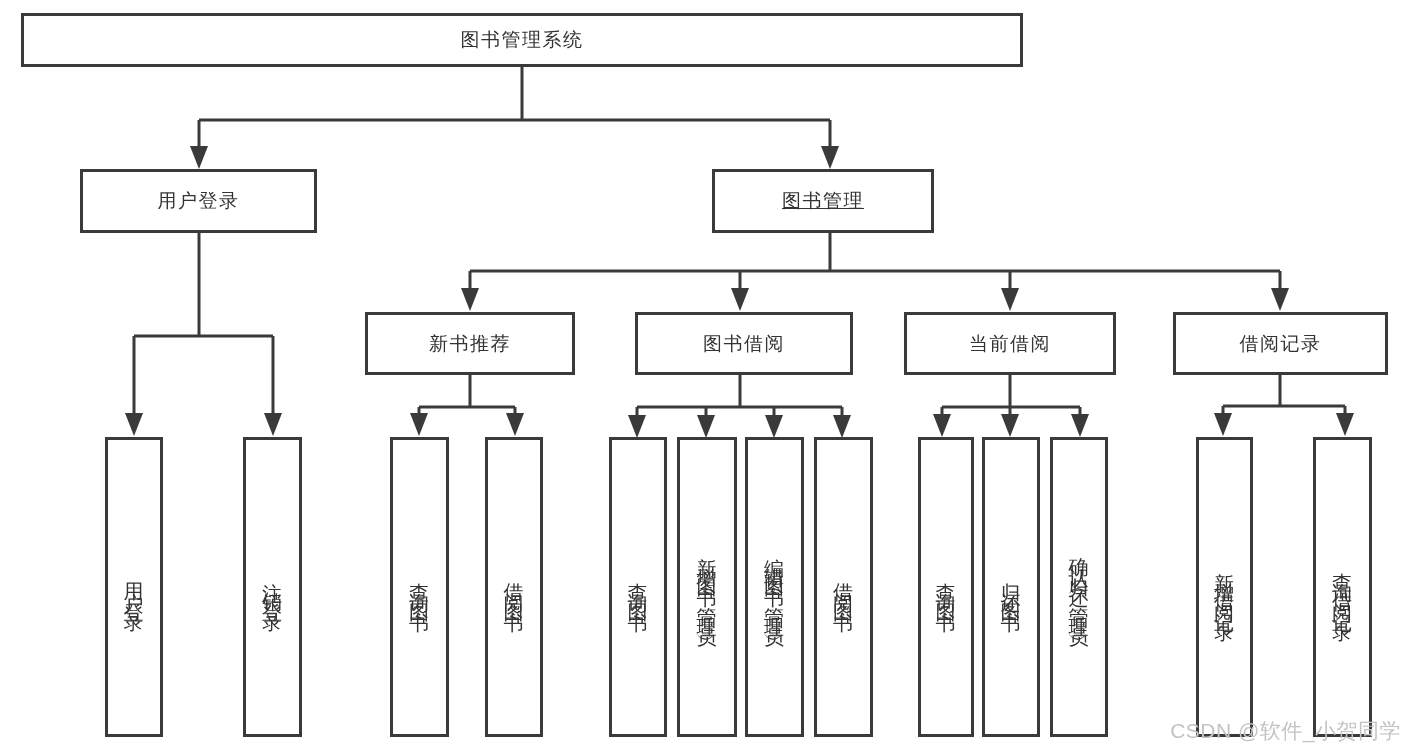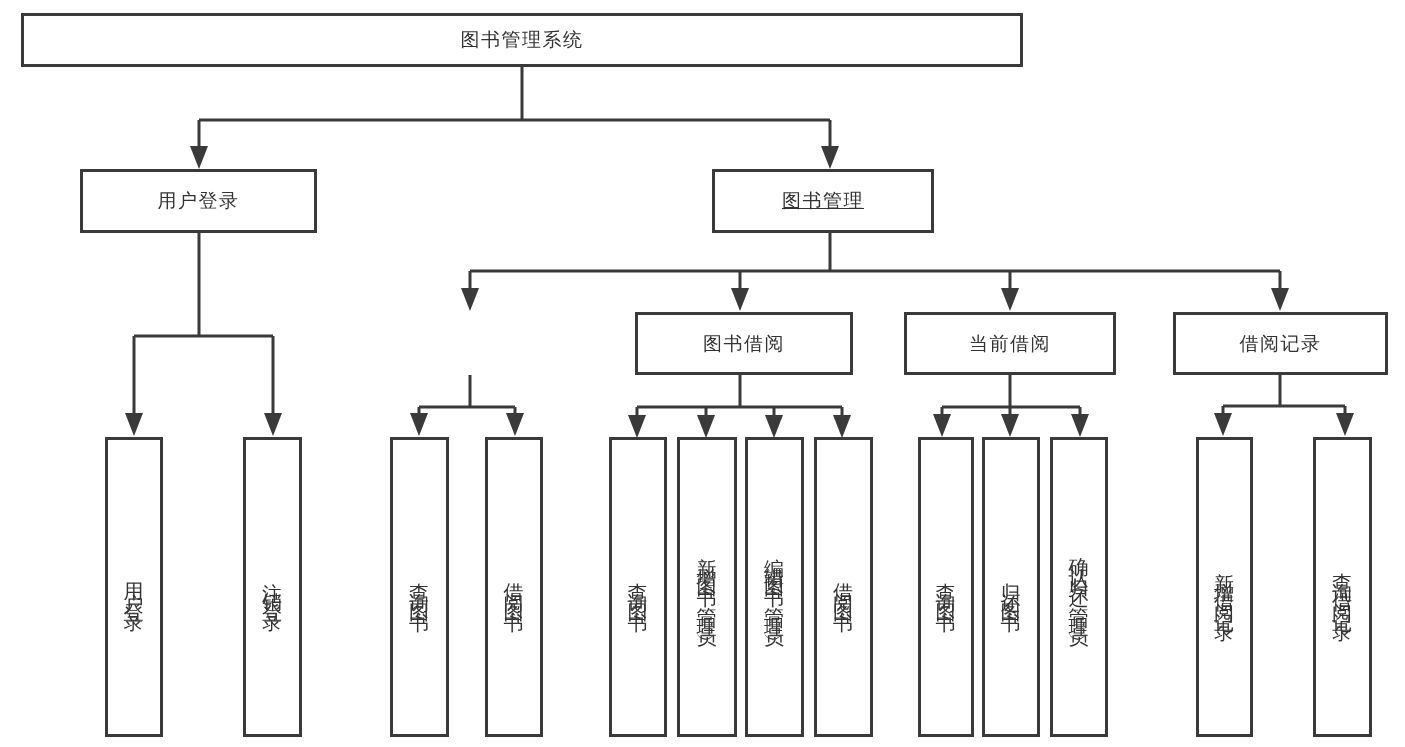--- a/index.html
+++ b/index.html
@@ -95,20 +95,21 @@
       <polygon class="arrow" points="1214,413 1232,413 1223,436"></polygon>
       <polygon class="arrow" points="1336,413 1354,413 1345,436"></polygon>
     </g>
   </svg>
 
   <div class="hbox" style="left:21px;top:13px;width:1002px;height:54px;">图书管理系统</div>
 
   <div class="hbox" style="left:80px;top:169px;width:237px;height:64px;">用户登录</div>
   <div class="hbox" style="left:712px;top:169px;width:222px;height:64px;text-decoration:underline;">图书管理</div>
 
+  <div class="hbox" style="left:365px;top:312px;width:210px;height:63px;">新书推荐</div>
   <div class="hbox" style="left:635px;top:312px;width:218px;height:63px;">图书借阅</div>
   <div class="hbox" style="left:904px;top:312px;width:212px;height:63px;">当前借阅</div>
   <div class="hbox" style="left:1173px;top:312px;width:215px;height:63px;">借阅记录</div>
 
   <div class="vbox" style="left:105px;top:437px;width:58px;height:300px;">
     <span>用户登录</span>
   </div>
   <div class="vbox" style="left:243px;top:437px;width:59px;height:300px;">
     <span>注销登录</span>
   </div>
@@ -143,13 +144,14 @@
     <span>确认归还（管理员）</span>
   </div>
 
   <div class="vbox" style="left:1196px;top:437px;width:57px;height:300px;">
     <span>新增借阅记录</span>
   </div>
   <div class="vbox" style="left:1313px;top:437px;width:59px;height:300px;">
     <span>查询借阅记录</span>
   </div>
 
+  <div class="watermark">CSDN @软件_小贺同学</div>
 </div>
 
 </body></html>

